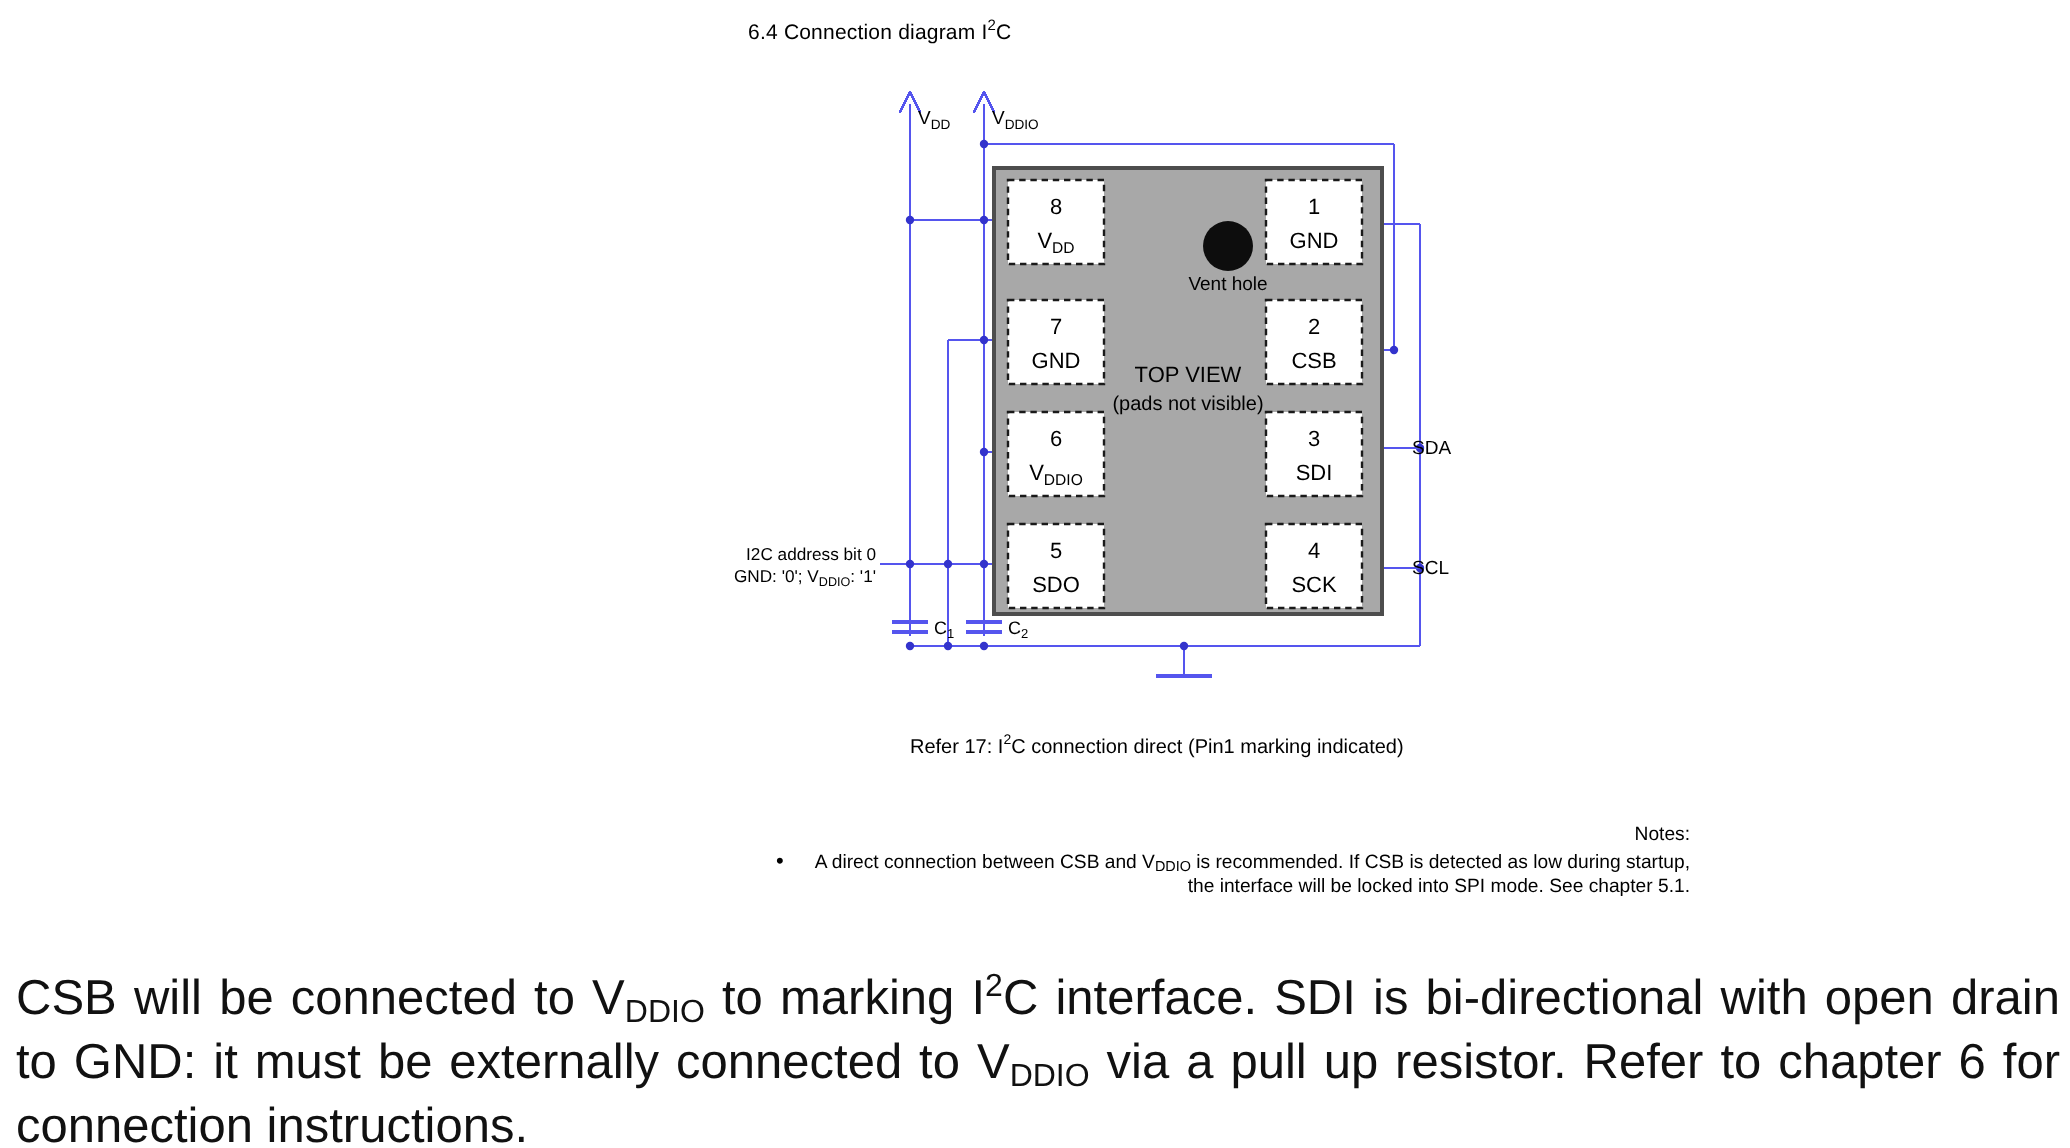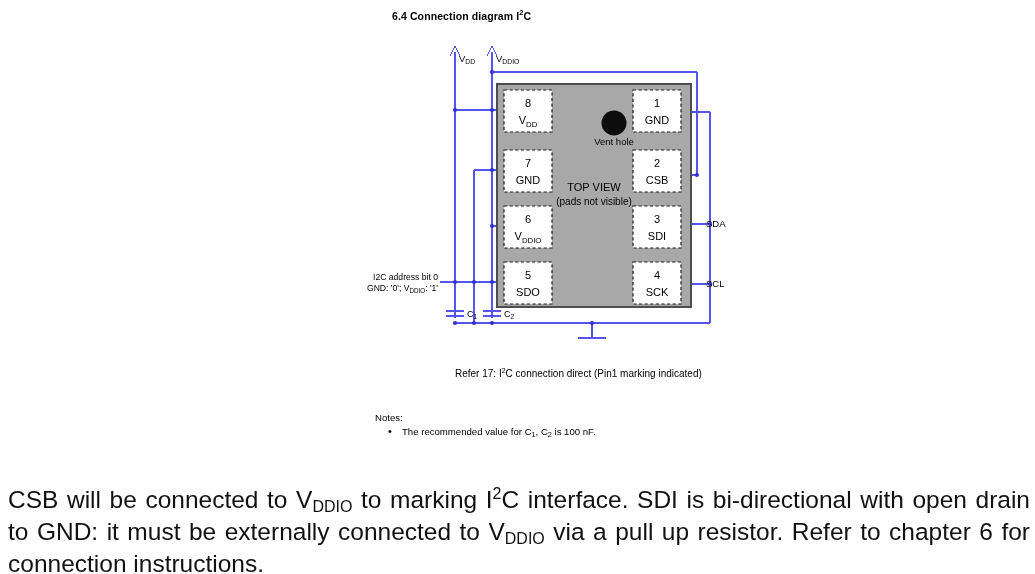--- a/index.html
+++ b/index.html
@@ -12,24 +12,24 @@
     height: 574px;
     position: relative;
     overflow: hidden;
     font-family: "Liberation Sans", sans-serif;
     color: #000000;
   }
 
   
   #section-heading {
     position: absolute;
-    left: 392px;
+    left: 374px;
     top: 8px;
     font-size: 10.5px;
-    font-weight: bold;
+    font-weight: normal;
     letter-spacing: 0.1px;
     white-space: nowrap;
   }
   #section-heading sup { font-size: 7.5px; vertical-align: super; }
 
   
   #diagram {
     position: absolute;
     left: 0;
     top: 0;
@@ -49,20 +49,21 @@
   #figure-caption sup { font-size: 7px; vertical-align: super; }
 
   
   #notes {
     position: absolute;
     left: 375px;
     top: 412px;
     width: 470px;
     font-size: 9.6px;
     line-height: 1.22;
+    text-align: right;
   }
   #notes .notes-title { margin-bottom: 2px; }
   #notes ul {
     margin: 0;
     padding-left: 27px;
     list-style: none;
   }
   #notes li {
     position: relative;
     margin-bottom: 1px;
@@ -254,21 +255,21 @@
     <text x="438" y="291"><tspan>GND: '0'; V</tspan><tspan font-size="6.3" dy="2.1">DDIO</tspan><tspan font-size="8.6" dy="-2.1">: '1'</tspan></text>
   </g>
 </svg>
 </div>
 
 <div id="figure-caption"><span>Refer 17: I</span><sup>2</sup><span>C connection direct (Pin1 marking indicated)</span></div>
 
 <div id="notes">
   <div class="notes-title">Notes:</div>
   <ul>
-    <li><span>The recommended value for C</span><span class="sub">1</span><span>, C</span><span class="sub">2</span><span> is 100 nF.</span></li>
+    <li><span>A direct connection between CSB and V</span><span class="sub">DDIO</span><span> is recommended. If CSB is detected as low during startup, the interface will be locked into SPI mode. See chapter 5.1.</span></li>
   </ul>
 </div>
 
 <div id="ghost-line">
     <span>A direct connection between SDO and GND or VDDIO is recommended.</span>
   </div>
 
 <div id="overlay-paragraph"><span>CSB will be connected to V</span><span class="sub2">DDIO</span><span> to marking I</span><span class="sup2">2</span><span>C interface. SDI is bi-directional with open drain to GND: it must be externally connected to V</span><span class="sub2">DDIO</span><span> via a pull up resistor. Refer to chapter 6 for connection instructions.</span></div>
 
 </body></html>

